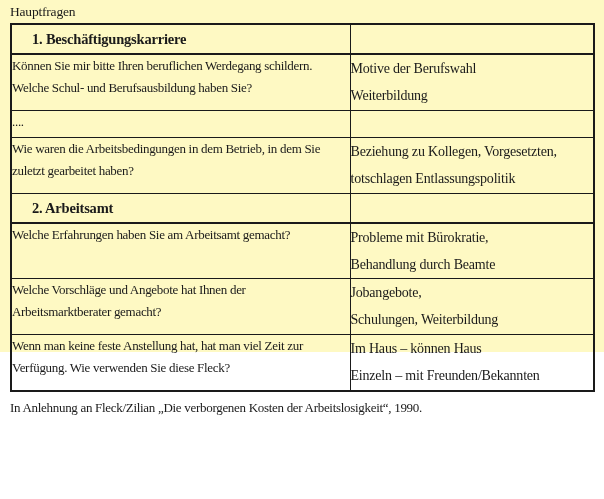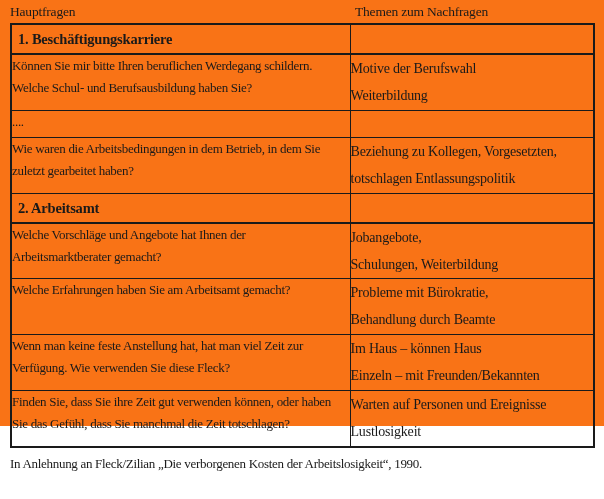--- a/index.html
+++ b/index.html
@@ -10,22 +10,22 @@
   body {
     width: 604px;
     height: 499px;
     overflow: hidden;
     font-family: "Liberation Serif", "DejaVu Serif", serif;
     color: #1a1a1a;
   }
   .page {
     position: relative;
     width: 604px;
-    height: 426px;
-    background: #f97316;
+    height: 352px;
+    background: #fef9c3;
   }
   
   .col-headers {
     display: flex;
     padding: 4px 0 0 10px;
     height: 19px;
     font-size: 13.5px;
     letter-spacing: -0.2px;
   }
   .col-headers .left-h {
@@ -50,21 +50,21 @@
   tr.row-qa      { height: 56px; }
   tr.row-dots    { height: 27px; }
   tr.row-section td { border-bottom-width: 2px; }
   td.q-cell  { padding: 5px 2px 0 6px; }
   td.t-cell  { padding: 3px 2px 0 6px; }
   .section-title {
     display: block;
     font-weight: bold;
     font-size: 14.5px;
     line-height: 28px;
-    padding-left: 6px;
+    padding-left: 20px;
     letter-spacing: -0.2px;
     white-space: nowrap;
   }
   .q-line {
     display: block;
     font-size: 13px;
     line-height: 22px;
     letter-spacing: -0.3px;
     white-space: nowrap;
   }
@@ -82,21 +82,20 @@
     white-space: nowrap;
   }
 </style>
 </head>
 <body>
 
 <div class="page">
 
   <div class="col-headers">
     <span class="left-h">Hauptfragen</span>
-    <span class="right-h">Themen zum Nachfragen</span>
   </div>
 
   <table class="qtable">
     <colgroup>
       <col style="width:339px">
       <col style="width:244px">
     </colgroup>
     <tbody>
 
       <tr class="row-section">
@@ -137,60 +136,50 @@
 
       <tr class="row-section">
         <td>
           <span class="section-title">2. Arbeitsamt</span>
         </td>
         <td></td>
       </tr>
 
       <tr class="row-qa">
         <td class="q-cell">
+          <span class="q-line">Welche Erfahrungen haben Sie am Arbeitsamt gemacht?</span>
+        </td>
+        <td class="t-cell">
+          <span class="t-line">Probleme mit Bürokratie,</span>
+          <span class="t-line">Behandlung durch Beamte</span>
+        </td>
+      </tr>
+
+      <tr class="row-qa">
+        <td class="q-cell">
           <span class="q-line">Welche Vorschläge und Angebote hat Ihnen der</span>
           <span class="q-line">Arbeitsmarktberater gemacht?</span>
         </td>
         <td class="t-cell">
           <span class="t-line">Jobangebote,</span>
           <span class="t-line">Schulungen, Weiterbildung</span>
-        </td>
-      </tr>
-
-      <tr class="row-qa">
-        <td class="q-cell">
-          <span class="q-line">Welche Erfahrungen haben Sie am Arbeitsamt gemacht?</span>
-        </td>
-        <td class="t-cell">
-          <span class="t-line">Probleme mit Bürokratie,</span>
-          <span class="t-line">Behandlung durch Beamte</span>
         </td>
       </tr>
 
 
       <tr class="row-qa">
         <td class="q-cell">
           <span class="q-line">Wenn man keine feste Anstellung hat, hat man viel Zeit zur</span>
           <span class="q-line">Verfügung. Wie verwenden Sie diese Fleck?</span>
         </td>
         <td class="t-cell">
           <span class="t-line">Im Haus – können Haus</span>
           <span class="t-line">Einzeln – mit Freunden/Bekannten</span>
         </td>
       </tr>
 
-      <tr class="row-qa">
-        <td class="q-cell">
-          <span class="q-line">Finden Sie, dass Sie ihre Zeit gut verwenden können, oder haben</span>
-          <span class="q-line">Sie das Gefühl, dass Sie manchmal die Zeit totschlagen?</span>
-        </td>
-        <td class="t-cell">
-          <span class="t-line">Warten auf Personen und Ereignisse</span>
-          <span class="t-line">Lustlosigkeit</span>
-        </td>
-      </tr>
 
     </tbody>
   </table>
 
   <div class="footnote">In Anlehnung an Fleck/Zilian „Die verborgenen Kosten der Arbeitslosigkeit“, 1990.</div>
 
 </div>
 
 </body></html>

